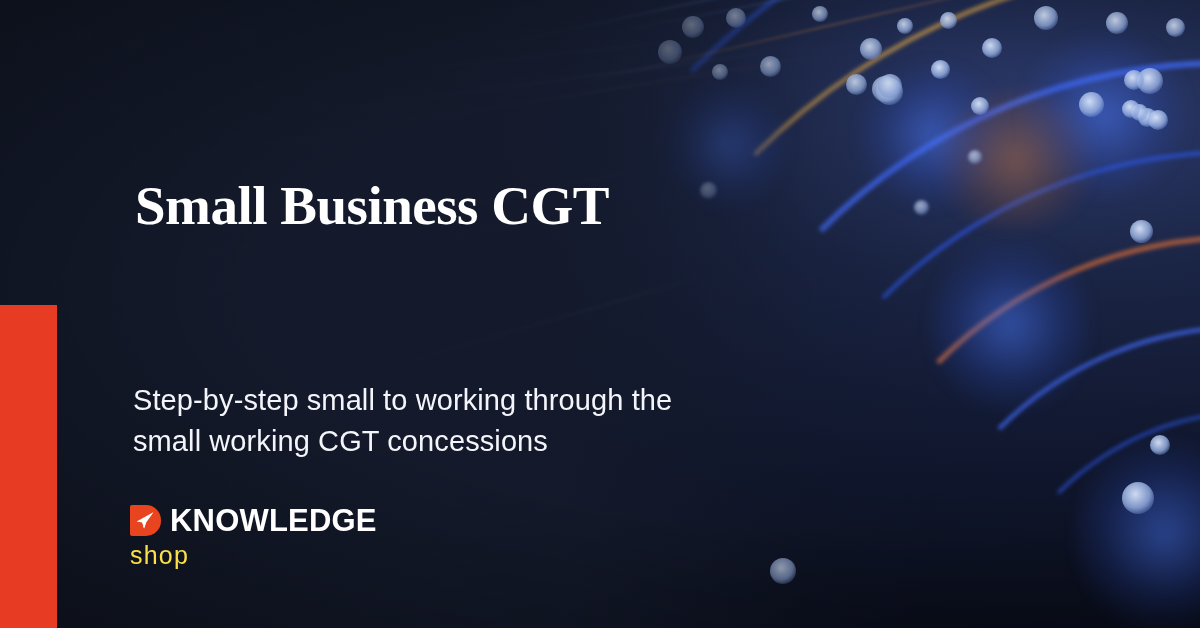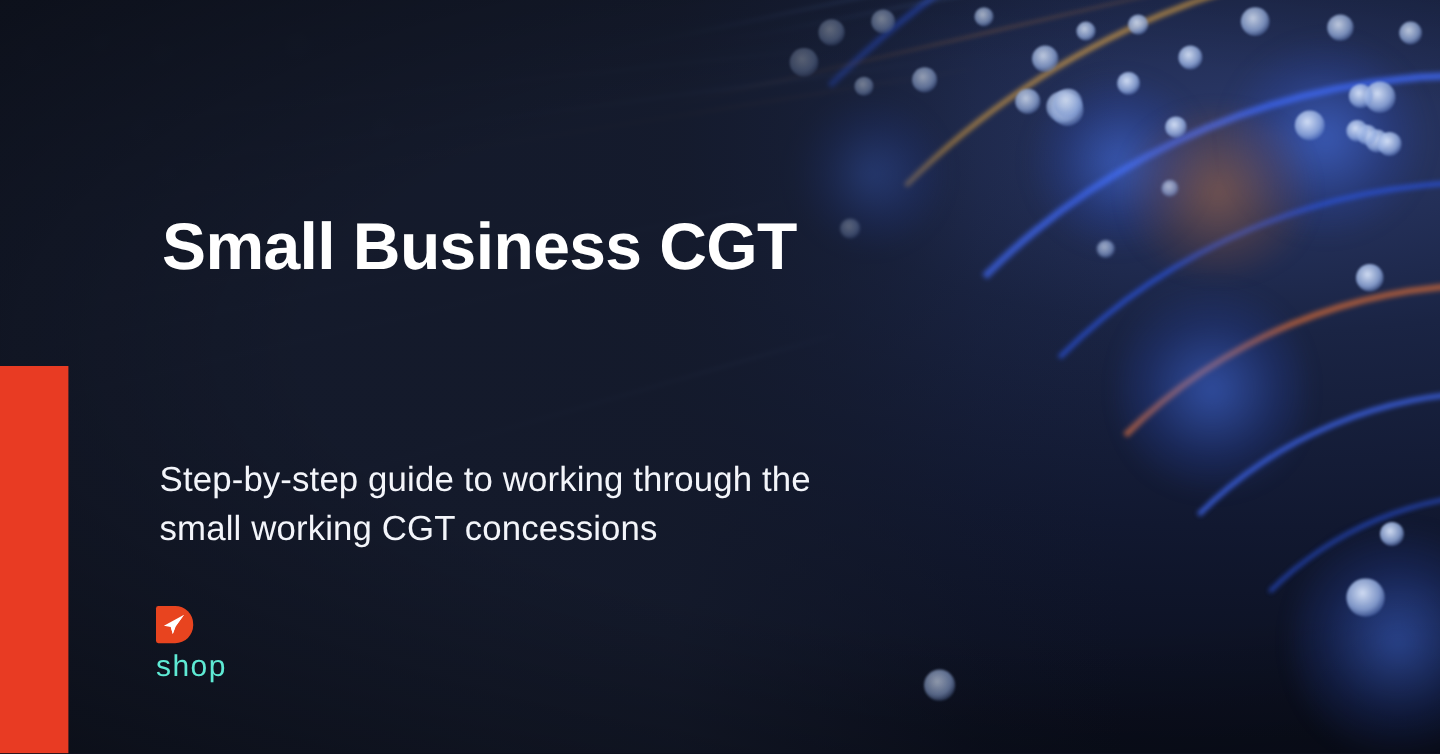--- a/index.html
+++ b/index.html
@@ -109,20 +109,21 @@
 
   .headline{
     position:absolute;
     top:170px; left:0;
     width:740px;
     color:#ffffff;
     font-size:55px;
     font-weight:700;
     line-height:1.30;
     letter-spacing:-0.5px;
+    font-family:Liberation Serif, serif;
   }
   .headline .ln{ display:block; }
 
   .subhead{
     position:absolute;
     top:380px; left:-2px;
     width:730px;
     color:#f3f5fa;
     font-size:29px;
     font-weight:400;
@@ -156,22 +157,21 @@
   .logo-word{
     color:#ffffff;
     font-size:31px;
     font-weight:700;
     letter-spacing:0.2px;
     line-height:1;
     white-space:nowrap;
   }
   .logo-sub{
     display:block;
-    text-align:right;
-    color:#5eead4;
+    color:#fde047;
     font-size:25px;
     font-weight:300;
     letter-spacing:1.2px;
     line-height:1;
     margin-top:7px;
     padding-right:2px;
   }
 </style>
 </head>
 <body>
@@ -257,30 +257,31 @@
 
   <div class="accent-bar"></div>
 
   <div class="content">
 
     <h1 class="headline">
       <span class="ln">Small Business CGT</span>
     </h1>
 
     <p class="subhead">
-      <span class="ln">Step-by-step guide to working through the</span>
+      <span class="ln">Step-by-step small to working through the</span>
       <span class="ln">small working CGT concessions</span>
     </p>
 
     <div class="logo">
       <div class="logo-row">
         <span class="logo-mark">
           <svg class="plane" viewBox="0 0 18 17" xmlns="http://www.w3.org/2000/svg" aria-hidden="true">
             <path d="M17.4 0.3 L0.6 9.4 L6.3 10.6 L8.0 16.4 L10.3 10.0 Z" fill="#ffffff"></path>
             <path d="M17.4 0.3 L6.3 10.6 L8.0 16.4 L10.3 10.0 Z" fill="#ffffff"></path>
           </svg>
         </span>
+        <span class="logo-word">KNOWLEDGE</span>
       </div>
       <span class="logo-sub">shop</span>
     </div>
 
   </div>
 </div>
 
 </body></html>

